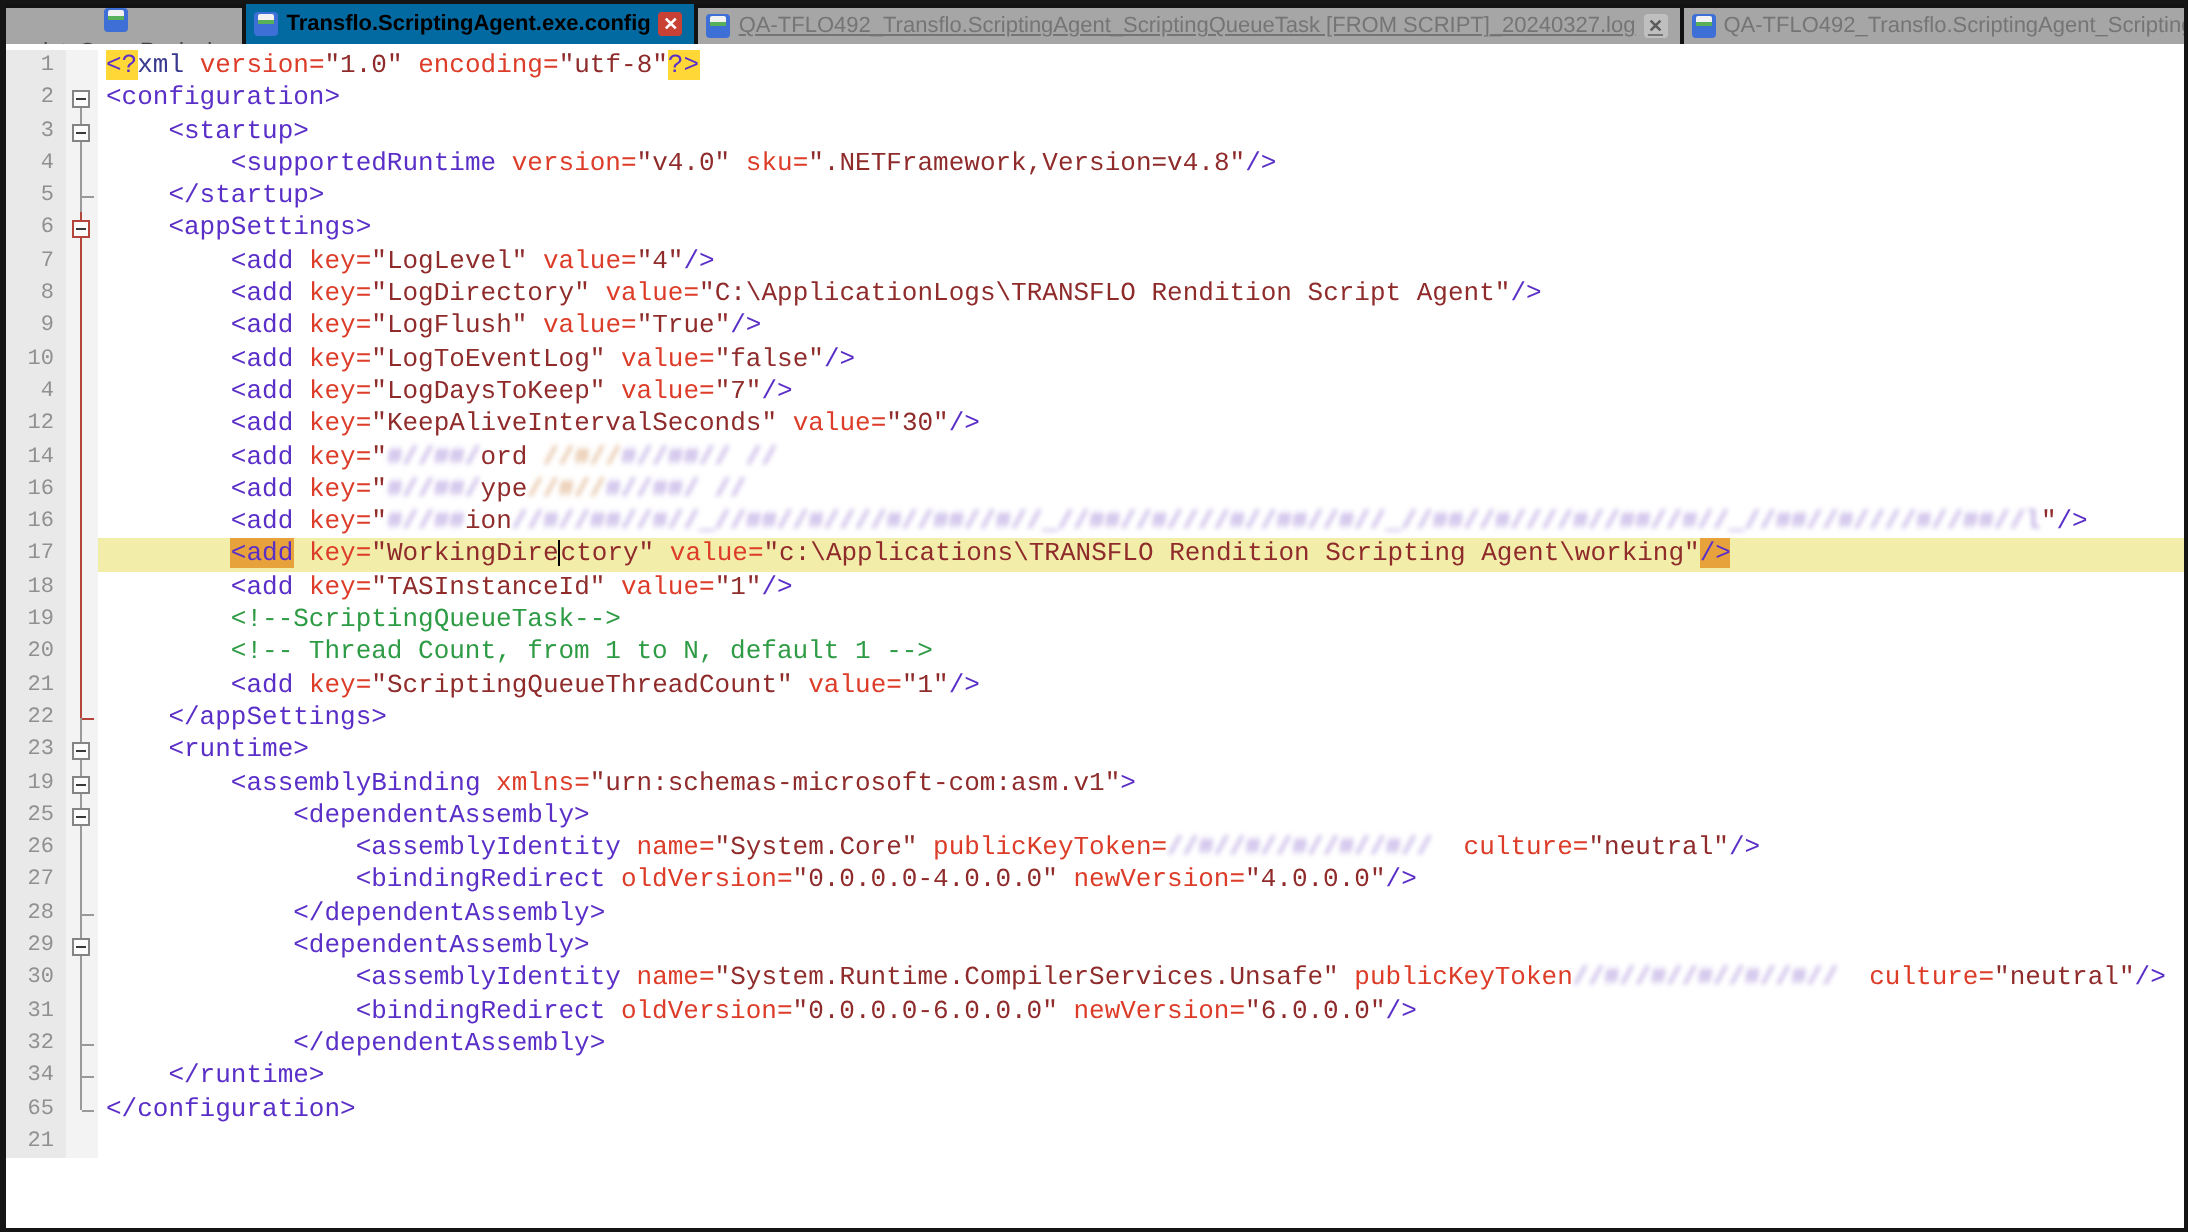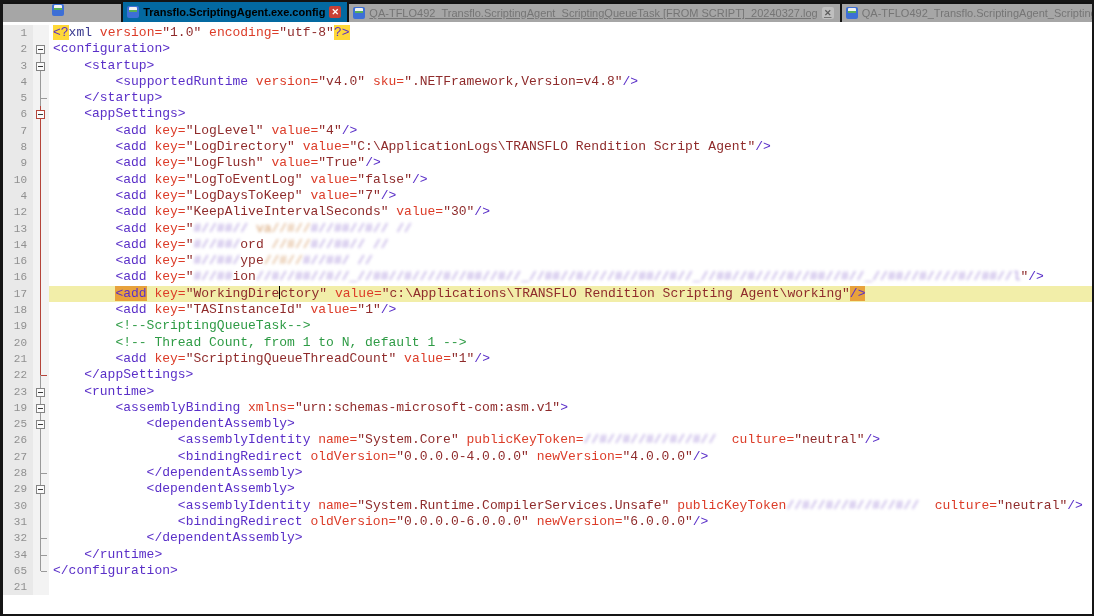--- a/index.html
+++ b/index.html
@@ -193,28 +193,20 @@
       </div>
       <div class="line">
         <span class="ln">12</span>
         <span class="fold act">
           <i class="v t"></i>
           <i class="v b"></i>
         </span>
         <span class="code"><span class="s-txt">        </span><span class="s-tag">&lt;add </span><span class="s-attr">key</span><span class="s-attr">=</span><span class="s-val">"KeepAliveIntervalSeconds"</span><span class="s-txt"> </span><span class="s-attr">value</span><span class="s-attr">=</span><span class="s-val">"30"</span><span class="s-tag">/&gt;</span></span>
       </div>
       <div class="line">
-        <span class="ln">13</span>
-        <span class="fold act">
-          <i class="v t"></i>
-          <i class="v b"></i>
-        </span>
-        <span class="code"><span class="s-txt">        </span><span class="s-tag">&lt;add </span><span class="s-attr">key</span><span class="s-attr">=</span><span class="s-val">"</span><span class="redact">#//##//</span><span class="redact2"> va</span><span class="redact2">//#//</span><span class="redact">#//##//#//</span><span class="redact"> //</span></span>
-      </div>
-      <div class="line">
         <span class="ln">14</span>
         <span class="fold act">
           <i class="v t"></i>
           <i class="v b"></i>
         </span>
         <span class="code"><span class="s-txt">        </span><span class="s-tag">&lt;add </span><span class="s-attr">key</span><span class="s-attr">=</span><span class="s-val">"</span><span class="redact">#//##/</span><span class="s-val">ord </span><span class="redact2">//#//</span><span class="redact">#//##//</span><span class="redact"> //</span></span>
       </div>
       <div class="line">
         <span class="ln">16</span>
         <span class="fold act">

